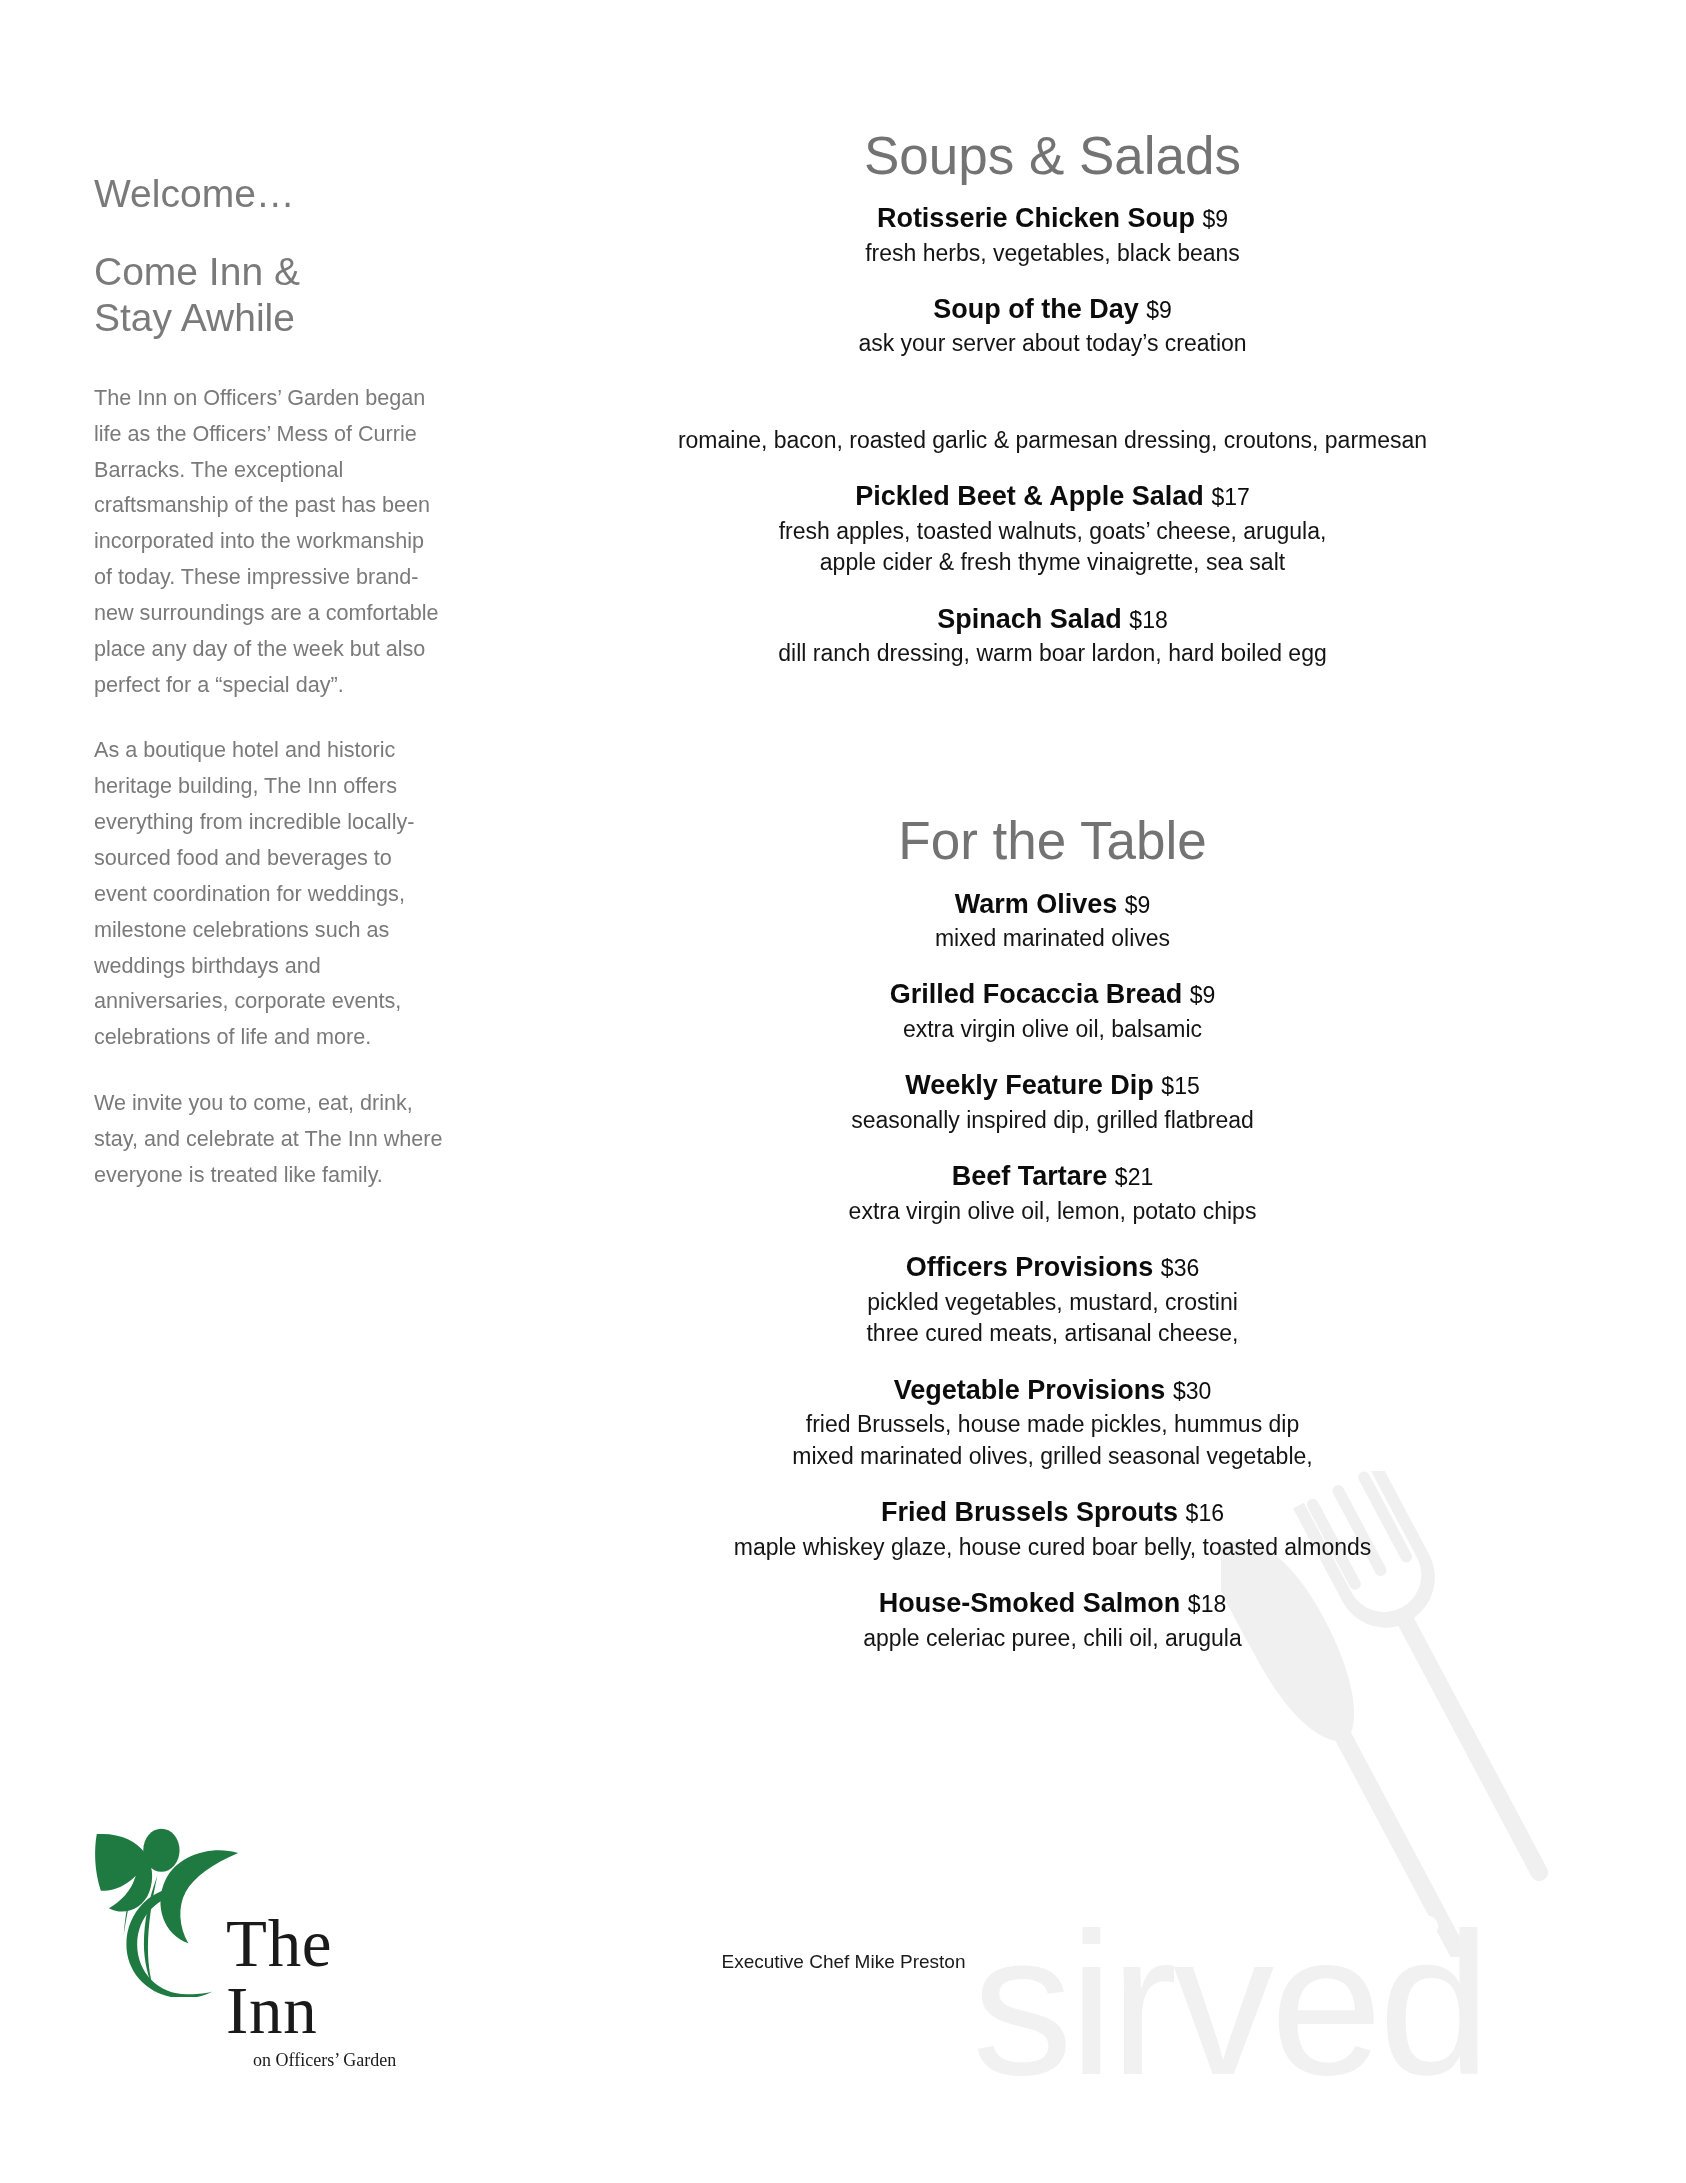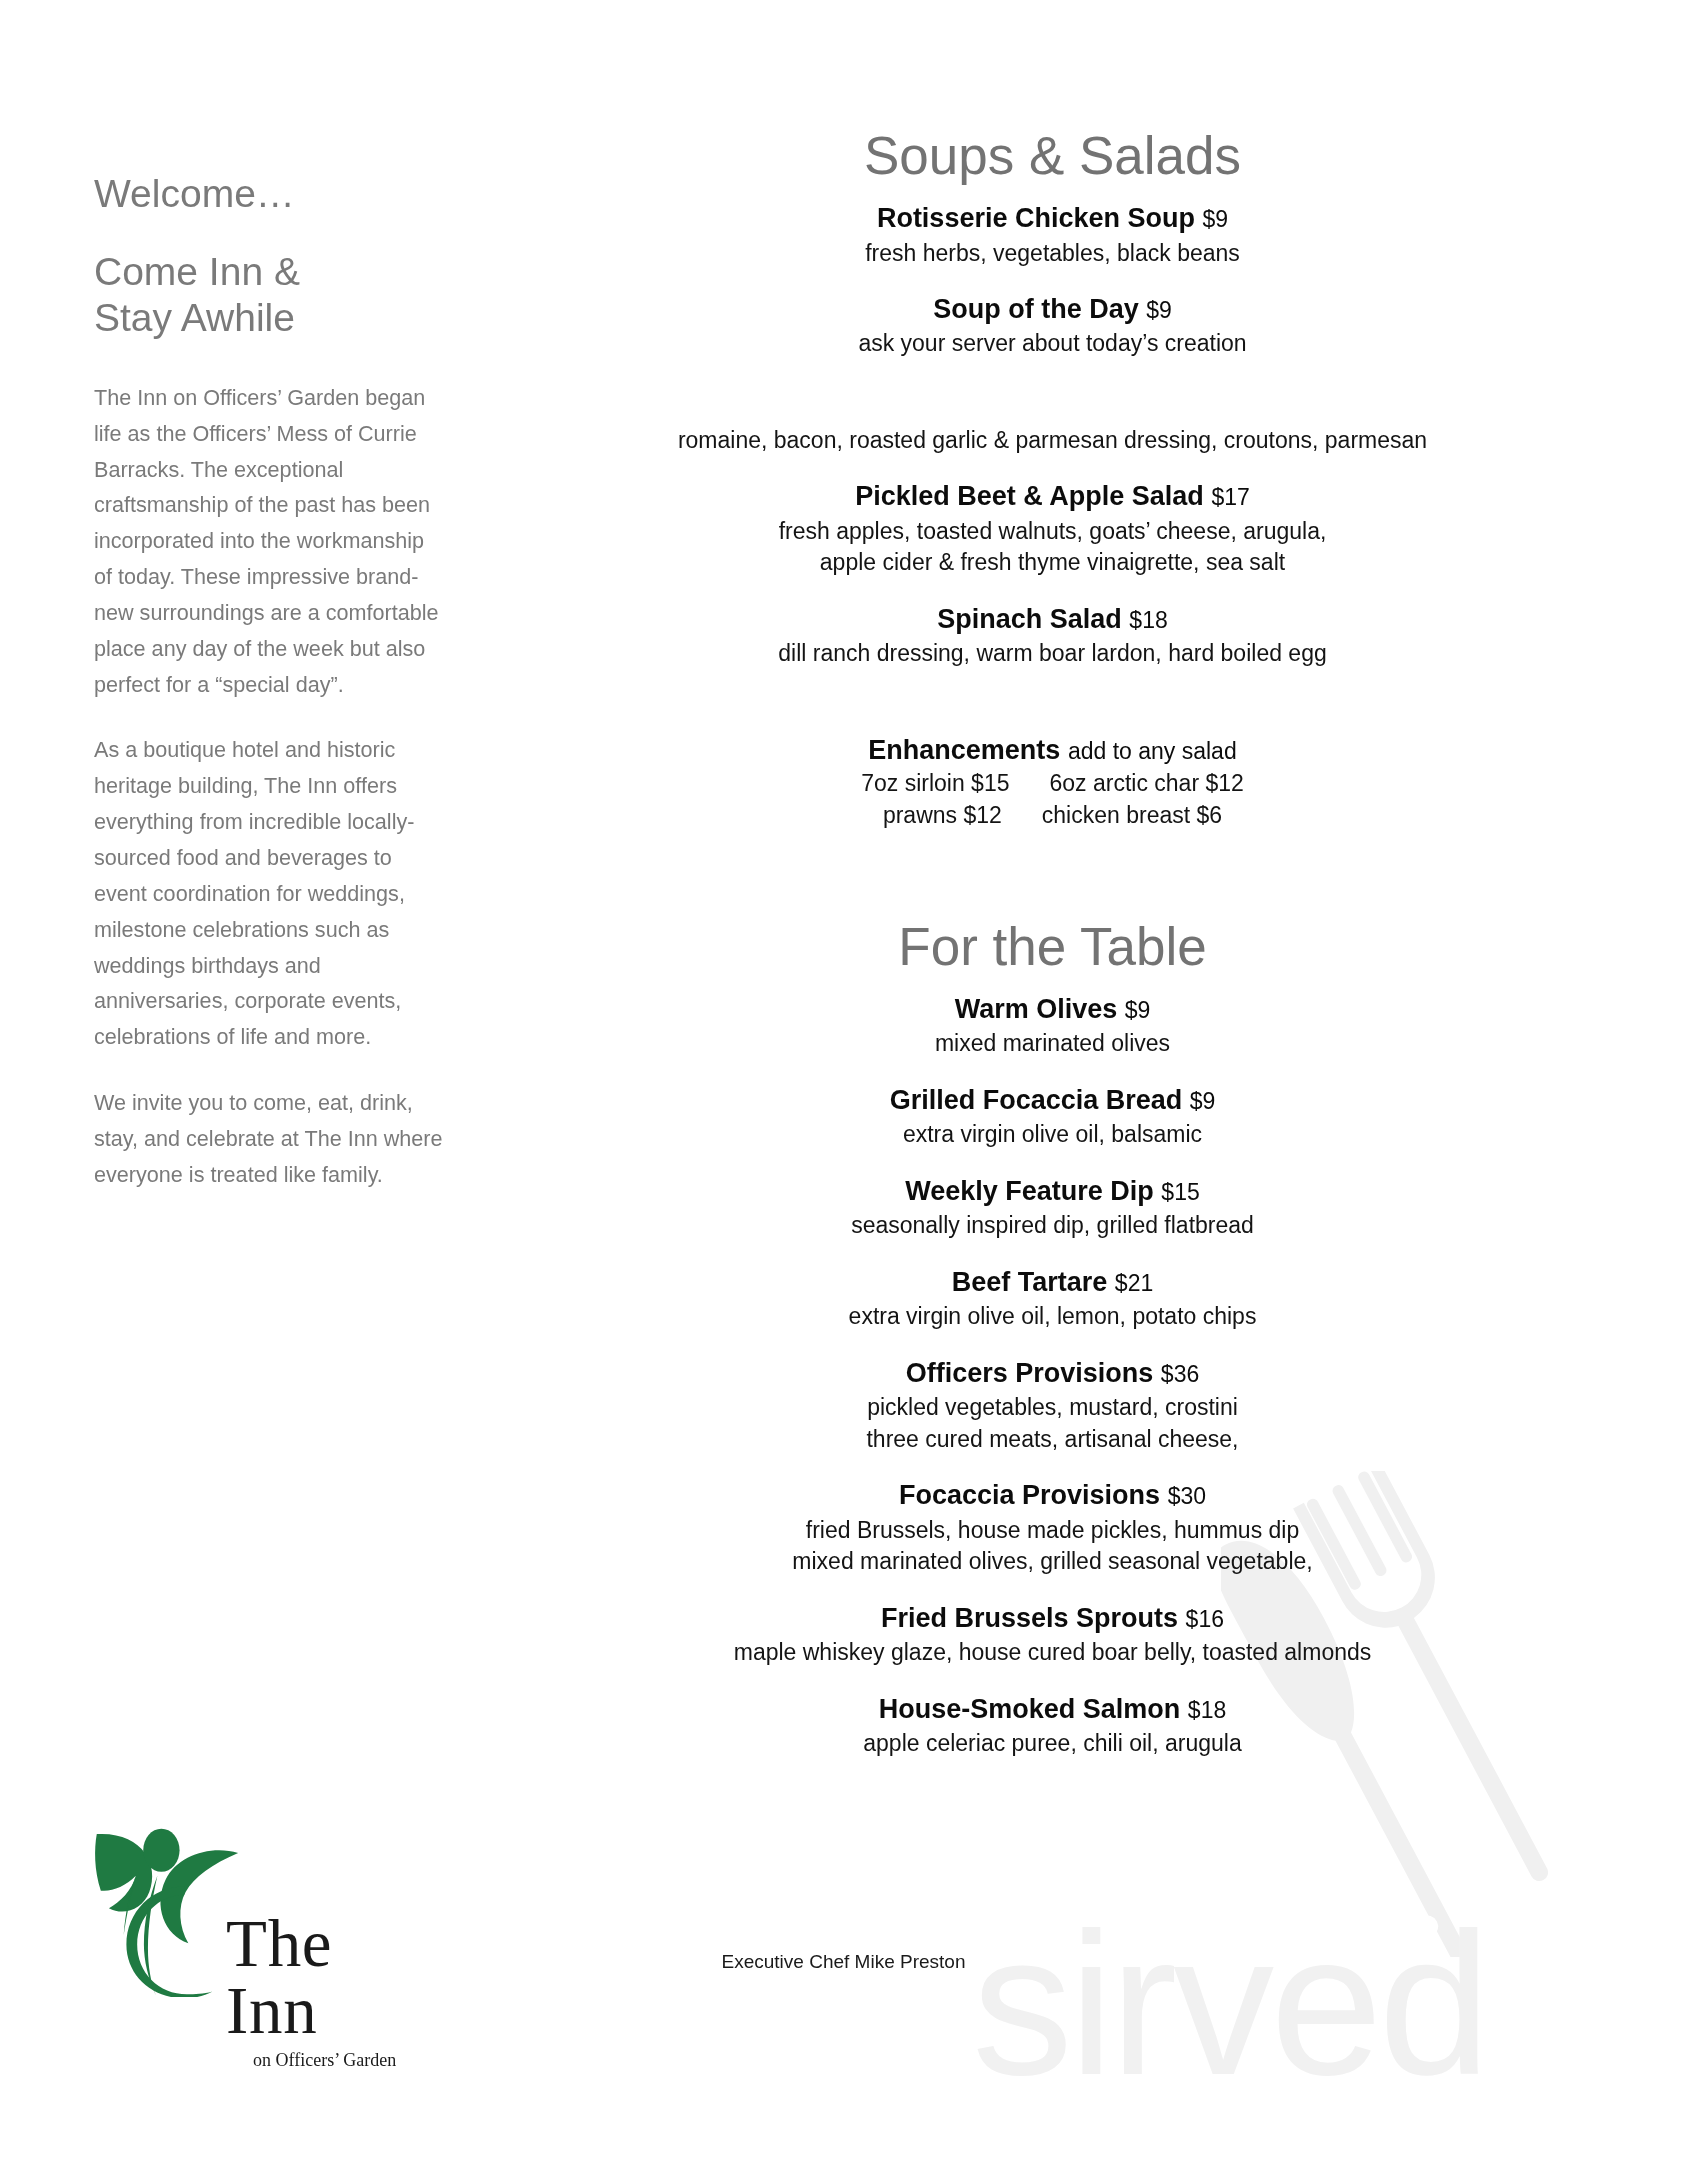--- a/index.html
+++ b/index.html
@@ -255,36 +255,20 @@
     <div class="item">
       <p class="item-name">
         <span>Spinach Salad</span>
         <span class="price">$18</span>
       </p>
       <p class="item-desc">dill ranch dressing, warm boar lardon, hard boiled egg</p>
     </div>
 
     <div class="sp-lg"></div>
 
-    <div class="item">
-      <p class="item-name">
-        <span>Enhancements</span>
-        <span class="price">add to any salad</span>
-      </p>
-      <div class="enh-grid">
-        <div class="enh-row">
-          <span class="enh-cell">7oz sirloin $15</span>
-          <span class="enh-cell">6oz arctic char $12</span>
-        </div>
-        <div class="enh-row">
-          <span class="enh-cell">prawns $12</span>
-          <span class="enh-cell">chicken breast $6</span>
-        </div>
-      </div>
-    </div>
 
     <div class="section-gap"></div>
 
     <h1 class="section-title">For the Table</h1>
 
     <div class="item">
       <p class="item-name">
         <span>Warm Olives</span>
         <span class="price">$9</span>
       </p>
@@ -329,21 +313,21 @@
         <span class="price">$36</span>
       </p>
       <p class="item-desc">pickled vegetables, mustard, crostini</p>
       <p class="item-desc">three cured meats, artisanal cheese,</p>
     </div>
 
     <div class="sp-sm"></div>
 
     <div class="item">
       <p class="item-name">
-        <span>Focaccia Provisions</span>
+        <span>Vegetable Provisions</span>
         <span class="price">$30</span>
       </p>
       <p class="item-desc">fried Brussels, house made pickles, hummus dip</p>
       <p class="item-desc">mixed marinated olives, grilled seasonal vegetable,</p>
     </div>
 
     <div class="sp-sm"></div>
 
     <div class="item">
       <p class="item-name">

